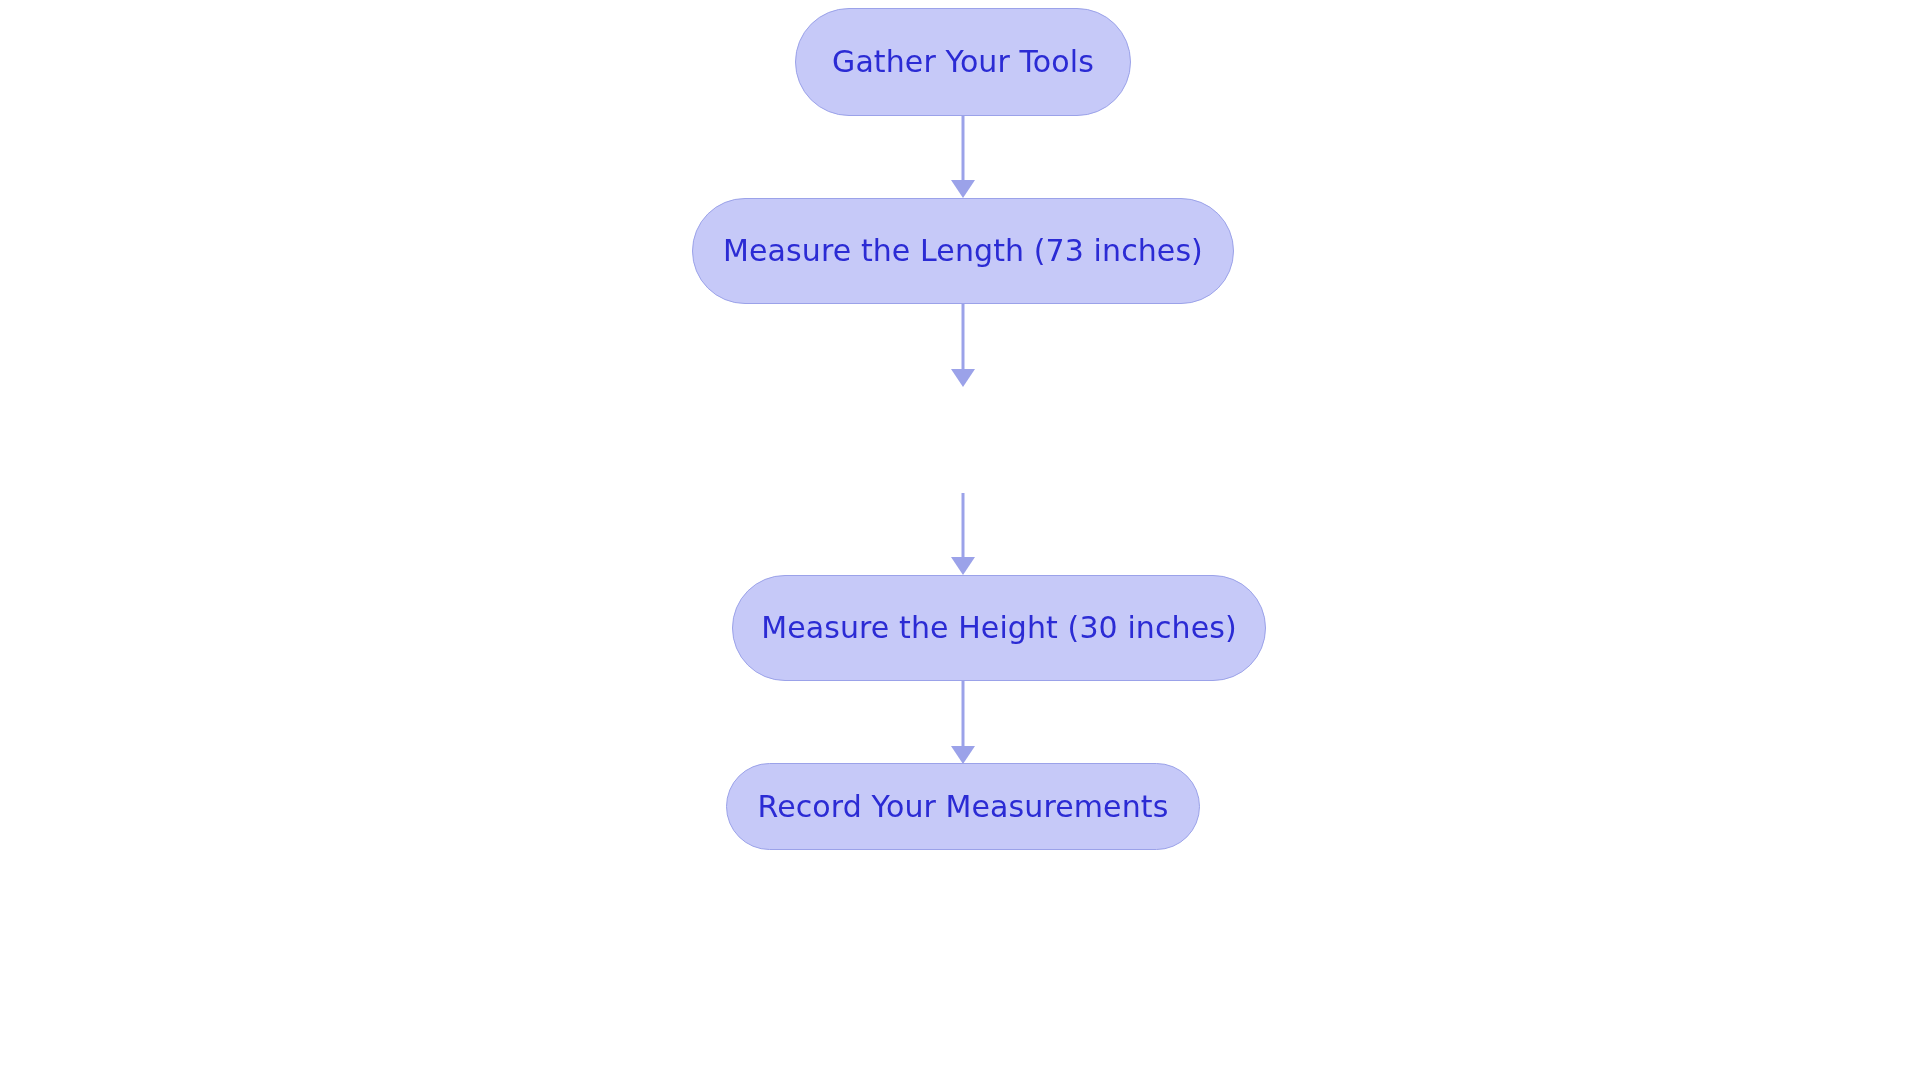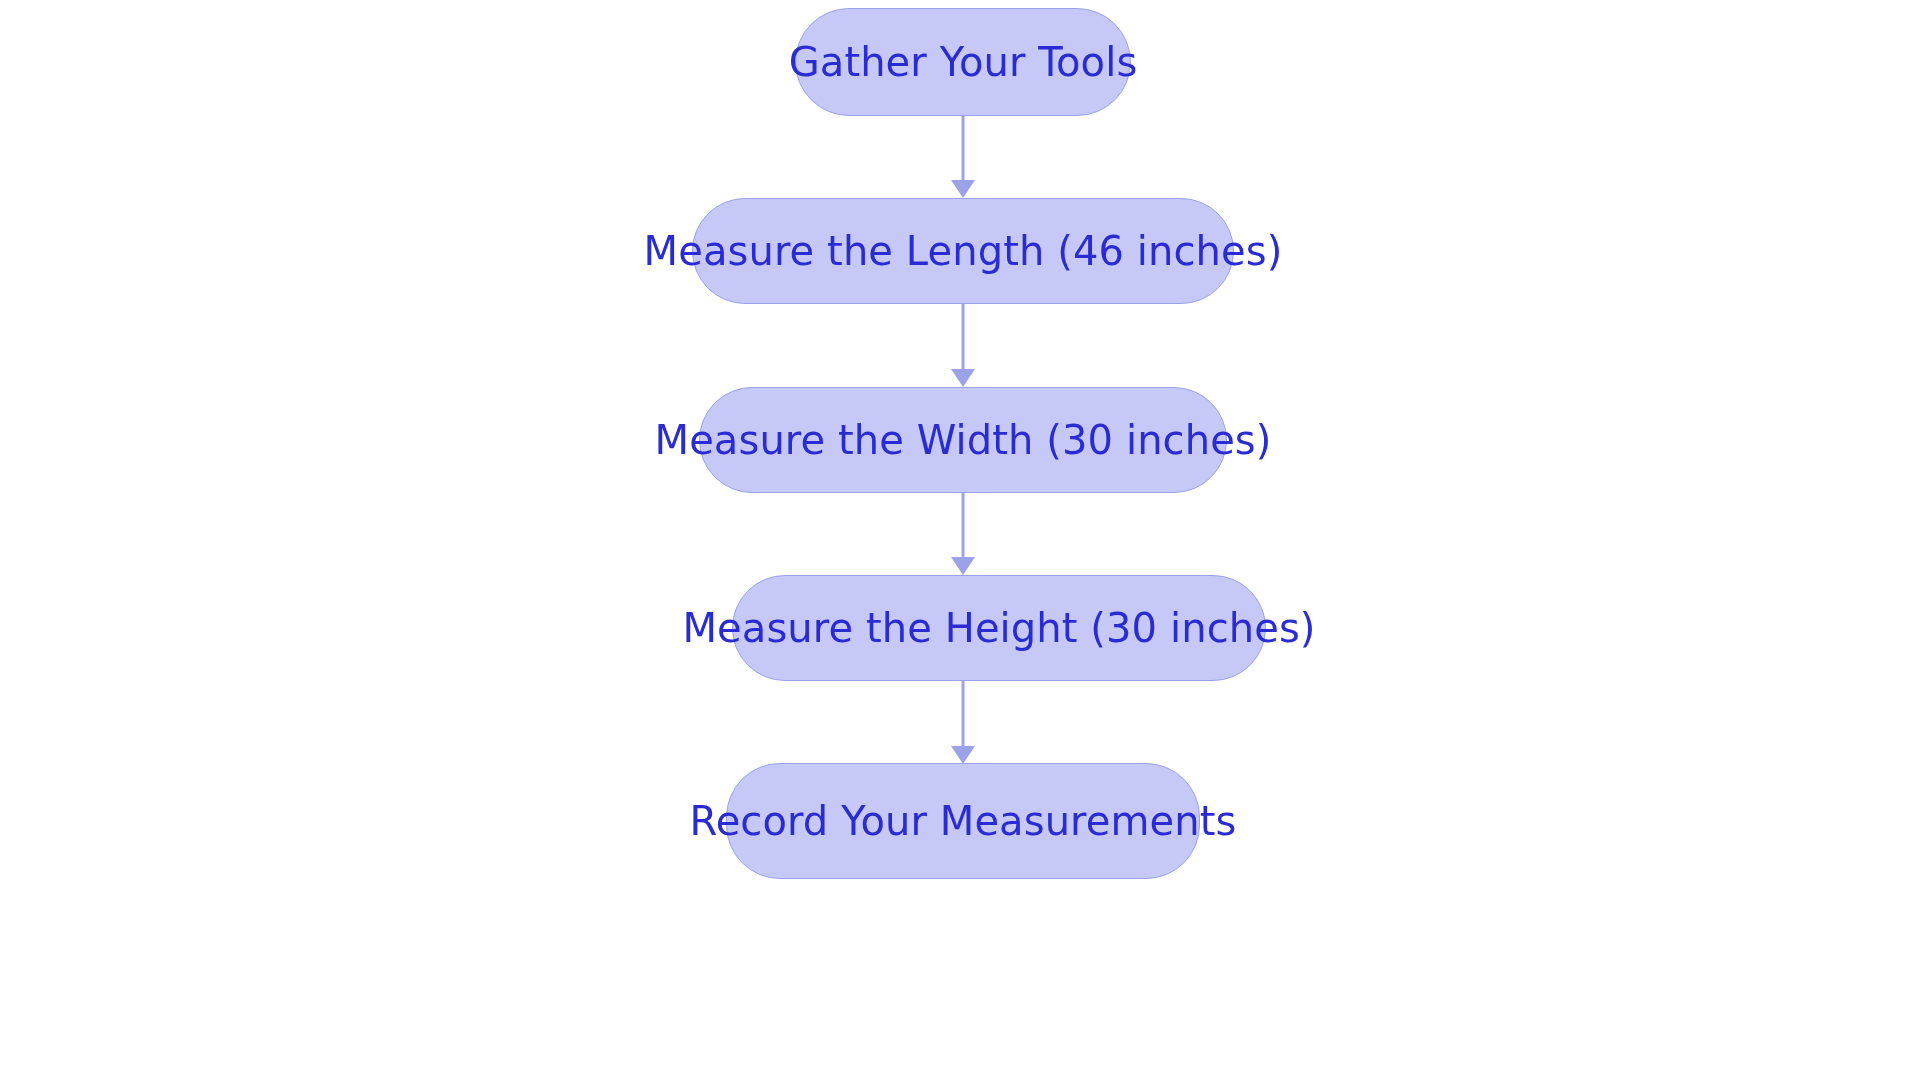--- a/index.html
+++ b/index.html
@@ -30,21 +30,21 @@
     border-radius: 56px;
     color: #2b2bd4;
     font-size: 30px;
     font-weight: 400;
     letter-spacing: 0.1px;
     white-space: nowrap;
     font-family: "DejaVu Sans", sans-serif;
   }
   .flow-node .node-label {
     color: #2b2bd4;
-    font-size: 40px;
+    font-size: 30px;
     line-height: 1;
     font-family: "DejaVu Sans", sans-serif;
   }
   .edge-layer {
     position: absolute;
     left: 0;
     top: 0;
     width: 1920px;
     height: 1083px;
     pointer-events: none;
@@ -76,28 +76,25 @@
       <line x1="963" y1="681" x2="963" y2="748" stroke="#9ba2e9" stroke-width="3"></line>
       <polygon points="951,746 975,746 963,764" fill="#9ba2e9"></polygon>
     </g>
   </svg>
 
   <div class="flow-node" id="node-0" style="width: 336px; height: 108px; left: 795px; top: 8px; border-radius: 54px; background: rgb(198, 201, 248); border-color: rgb(155, 162, 233); color: rgb(43, 43, 212);">
     <span class="node-label">Gather Your Tools</span>
   </div>
 
   <div class="flow-node" id="node-1" style="width: 542px; height: 106px; left: 692px; top: 198px; border-radius: 53px; background: rgb(198, 201, 248); border-color: rgb(155, 162, 233); color: rgb(43, 43, 212);">
-    <span class="node-label">Measure the Length (46 inches)</span>
+    <span class="node-label">Measure the Length (73 inches)</span>
   </div>
 
-  <div class="flow-node" id="node-2" style="width: 528px; height: 106px; left: 699px; top: 387px; border-radius: 53px; background: rgb(198, 201, 248); border-color: rgb(155, 162, 233); color: rgb(43, 43, 212);">
-    <span class="node-label">Measure the Width (30 inches)</span>
-  </div>
 
   <div class="flow-node" id="node-3" style="width: 534px; height: 106px; left: 732px; top: 575px; border-radius: 53px; background: rgb(198, 201, 248); border-color: rgb(155, 162, 233); color: rgb(43, 43, 212);">
     <span class="node-label">Measure the Height (30 inches)</span>
   </div>
 
-  <div class="flow-node" id="node-4" style="width: 474px; height: 116px; left: 726px; top: 763px; border-radius: 54px; background: rgb(198, 201, 248); border-color: rgb(155, 162, 233); color: rgb(43, 43, 212); justify-content: center;">
+  <div class="flow-node" id="node-4" style="width: 474px; height: 87px; left: 726px; top: 763px; border-radius: 54px; background: rgb(198, 201, 248); border-color: rgb(155, 162, 233); color: rgb(43, 43, 212); justify-content: center;">
     <span class="node-label">Record Your Measurements</span>
   </div>
 
 </div>
 
 </body></html>

